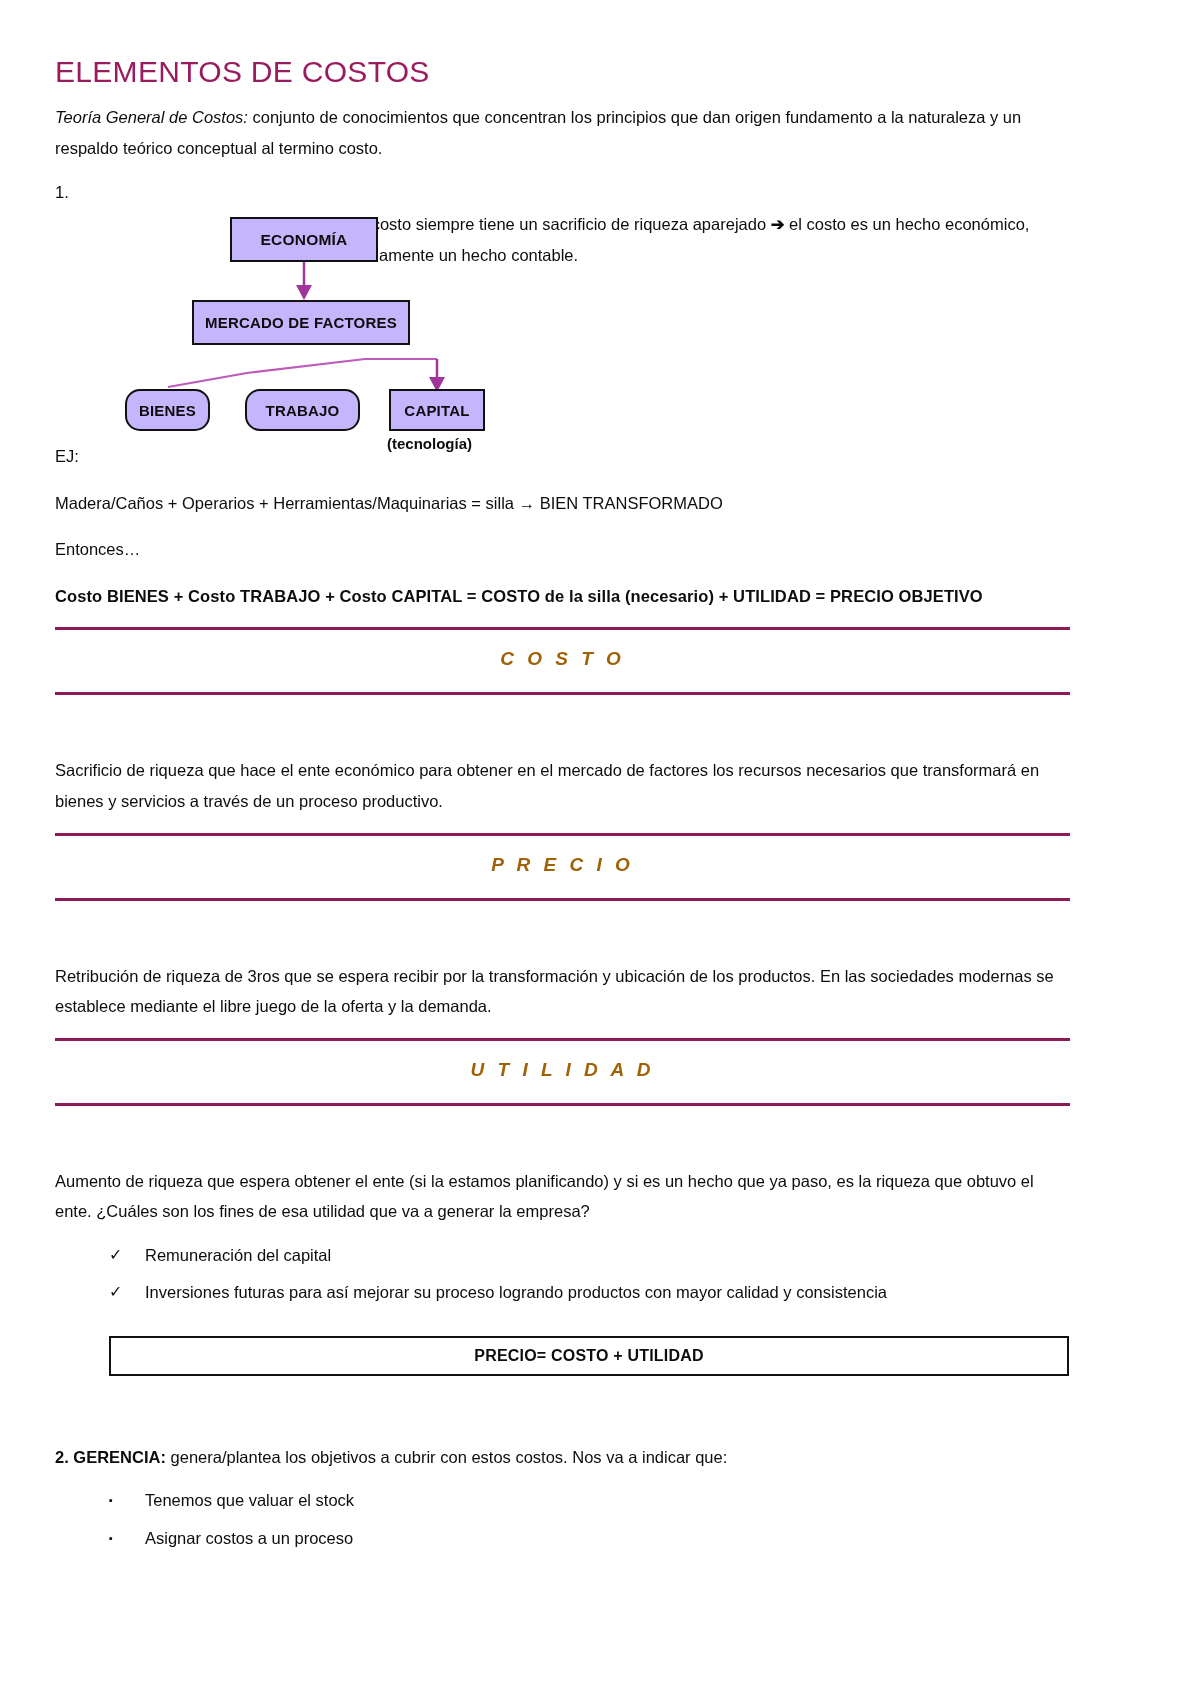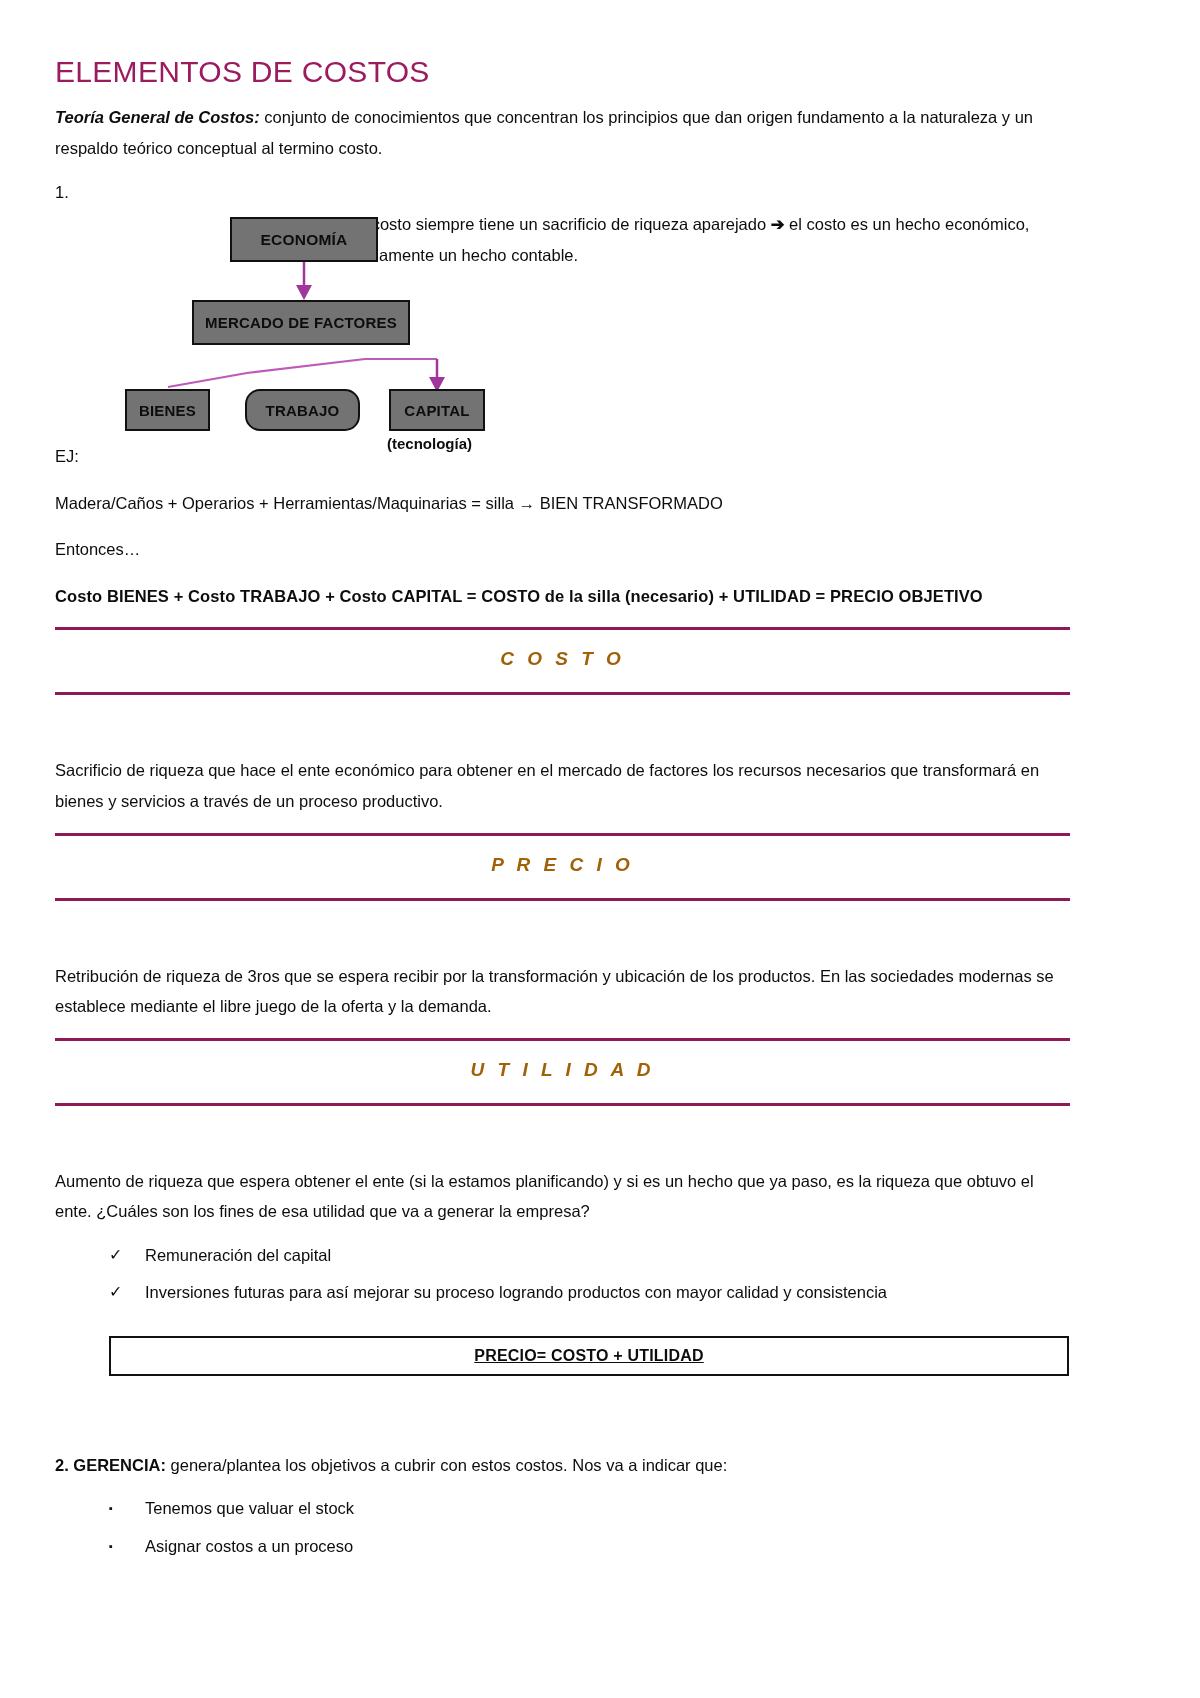--- a/index.html
+++ b/index.html
@@ -38,49 +38,49 @@
     line-height: 1.1;
   }
 
   p.para {
     font-size: 16.5px;
     line-height: 1.85;
     margin: 0 0 16px 0;
     text-align: left;
   }
   .b { font-weight: bold; }
-  .bi { font-weight: bold; font-style: italic; }
+  .bi { font-weight: normal; font-style: italic; }
 
   
   .diagram-wrap {
     position: relative;
     height: 232px;
     margin-top: 2px;
   }
   .list-num {
     font-size: 16.5px;
     line-height: 1.6;
     margin: 0;
   }
   .node {
     position: absolute;
     border: 2.5px solid #111;
-    background: #737373;
+    background: #c4b5fd;
     display: flex;
     align-items: center;
     justify-content: center;
     font-weight: bold;
     font-size: 15px;
     letter-spacing: 0.2px;
     box-sizing: border-box;
     z-index: 3;
   }
   #node-economia { left: 175px; top: 10px;  width: 148px; height: 45px; font-size: 15.5px;}
   #node-mercado  { left: 137px; top: 93px;  width: 218px; height: 45px; }
-  #node-bienes   { left: 70px;  top: 182px; width: 85px;  height: 42px; }
+  #node-bienes   { left: 70px;  top: 182px; width: 85px;  height: 42px; border-radius: 15px; }
   #node-trabajo  { left: 190px; top: 182px; width: 115px; height: 42px; border-radius: 15px; }
   #node-capital  { left: 334px; top: 182px; width: 96px;  height: 42px; }
 
   .tech-label {
     position: absolute;
     left: 332px;
     top: 228px;
     font-size: 15px;
     font-weight: bold;
     white-space: nowrap;
@@ -135,32 +135,31 @@
   .mk {
     display: inline-block;
     width: 36px;
     flex: 0 0 36px;
     font-size: 16px;
   }
   .mk.sq { font-size: 11px; padding-top: 4px; }
 
   
   .formula-box {
-    margin: 30px 0 12px 54px;
+    margin: 30px 0 4px 54px;
     border: 2.5px solid #111;
     height: 40px;
     display: flex;
     align-items: center;
     justify-content: center;
     font-size: 16px;
     font-weight: bold;
     letter-spacing: 0.2px;
     width: 960px;
     box-sizing: border-box;
-    text-decoration: underline;
   }
 
   .spacer-lg { height: 62px; }
 </style>
 </head>
 <body>
 
 <div class="page">
   <div class="content">
 

